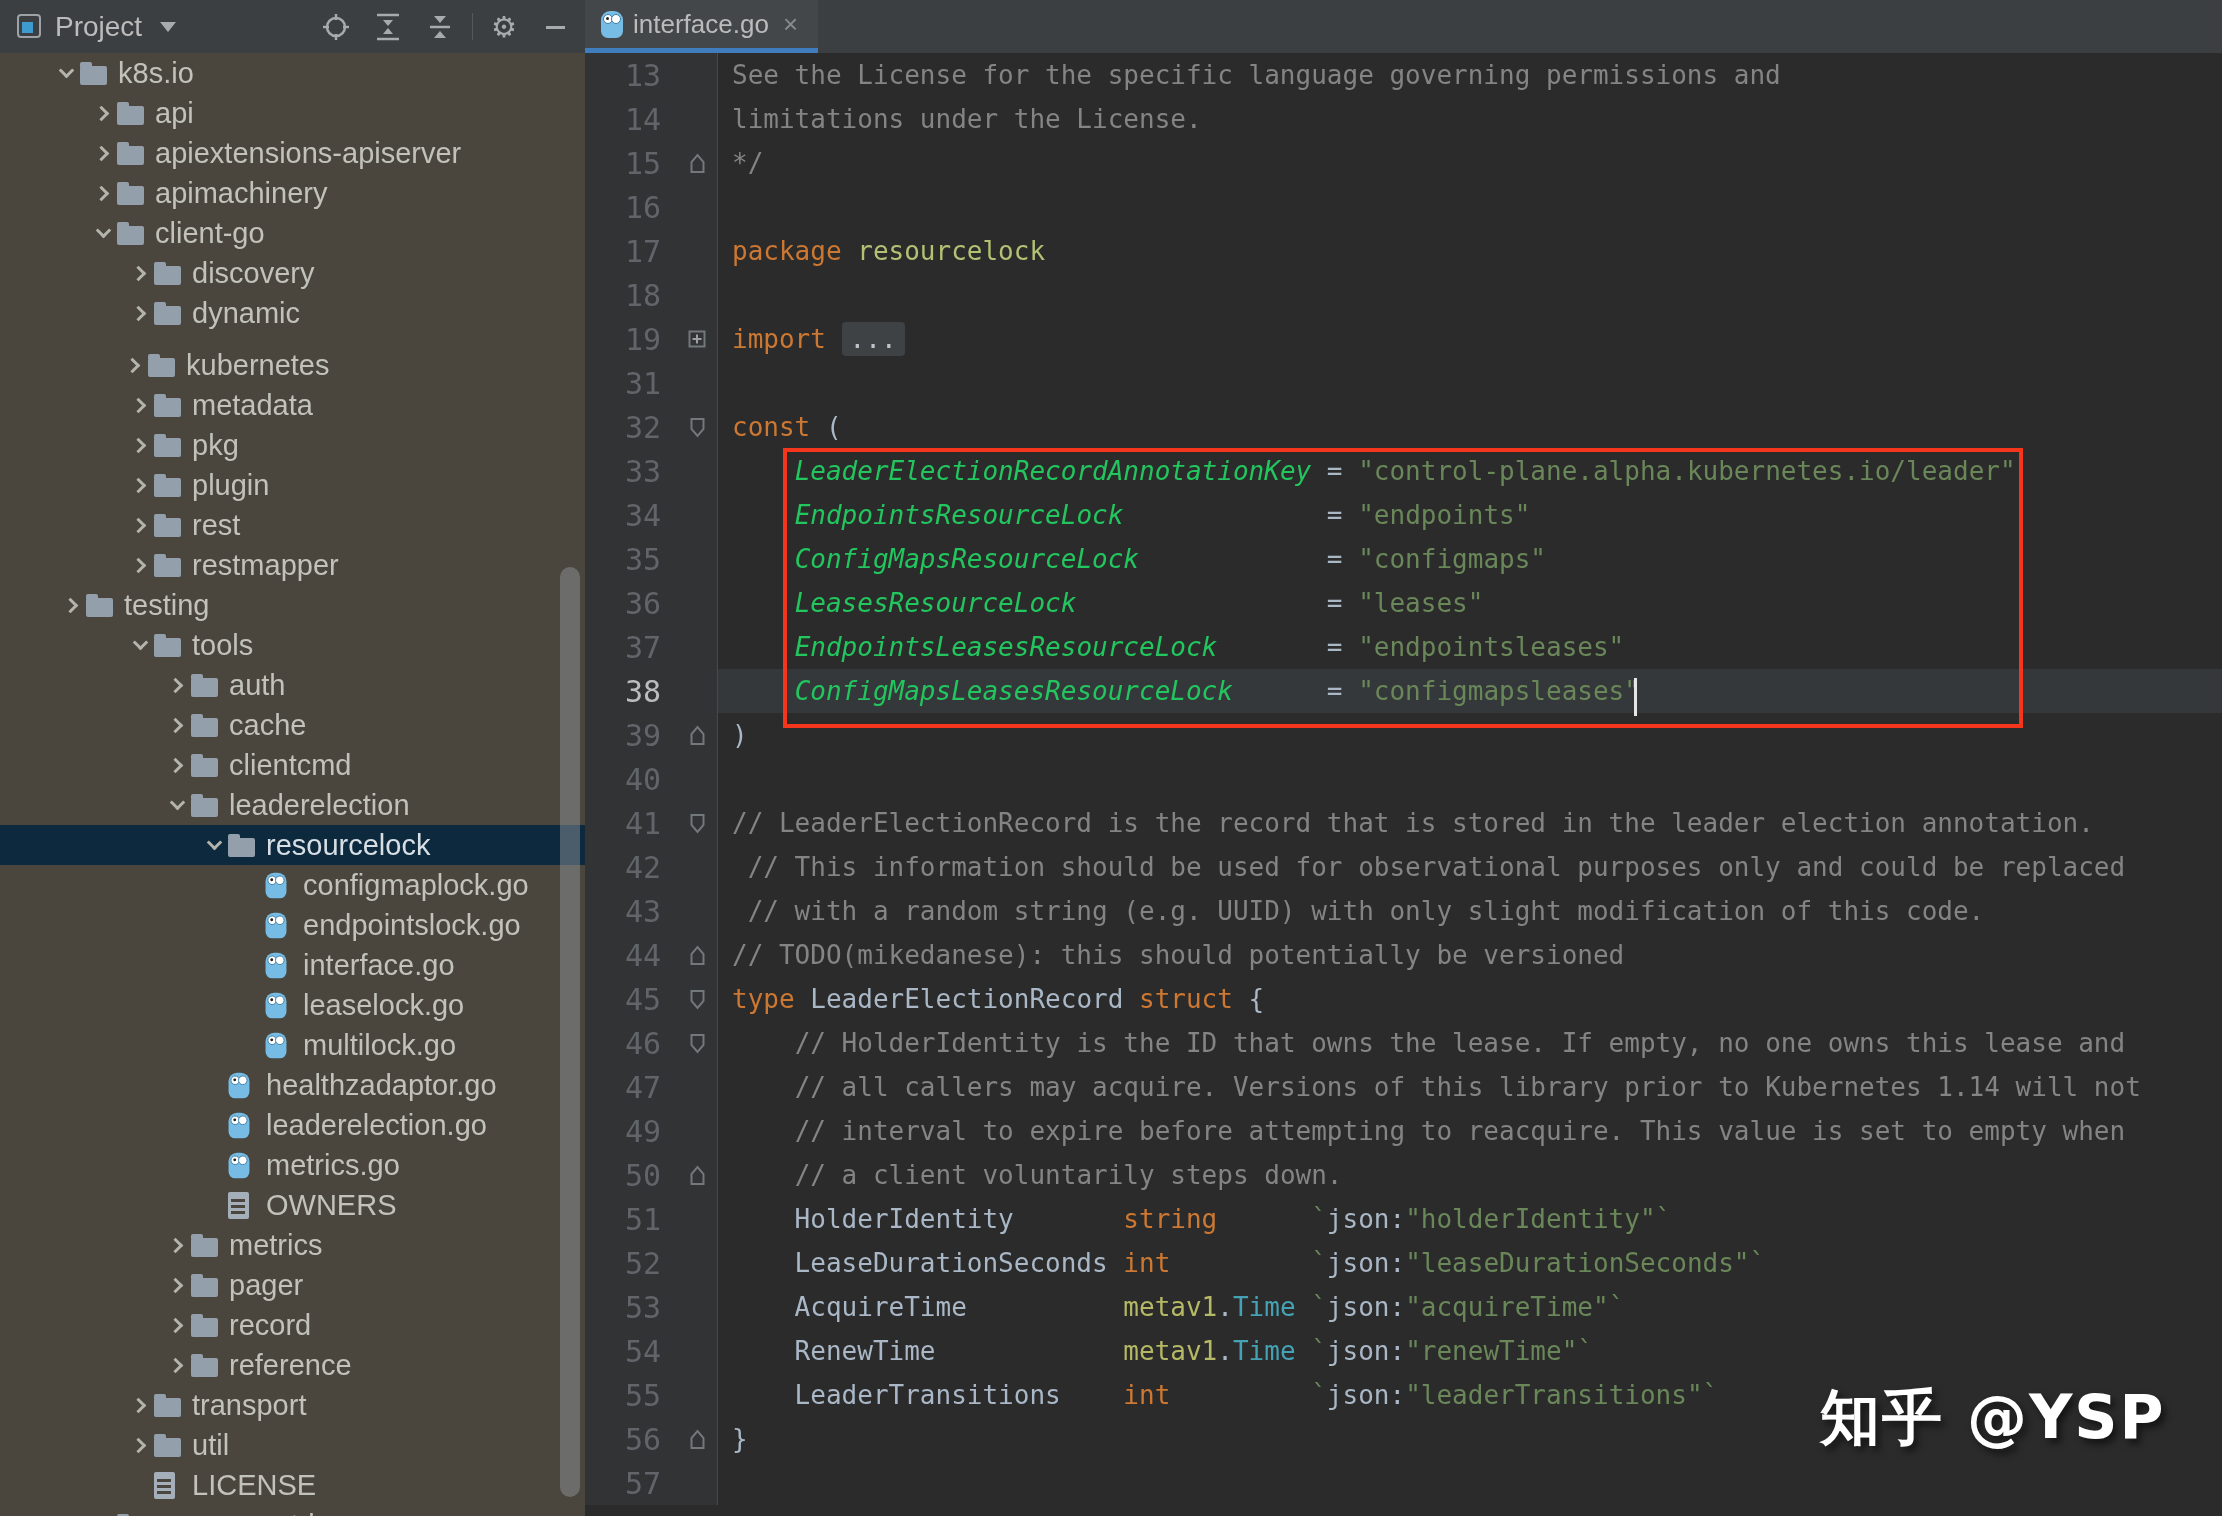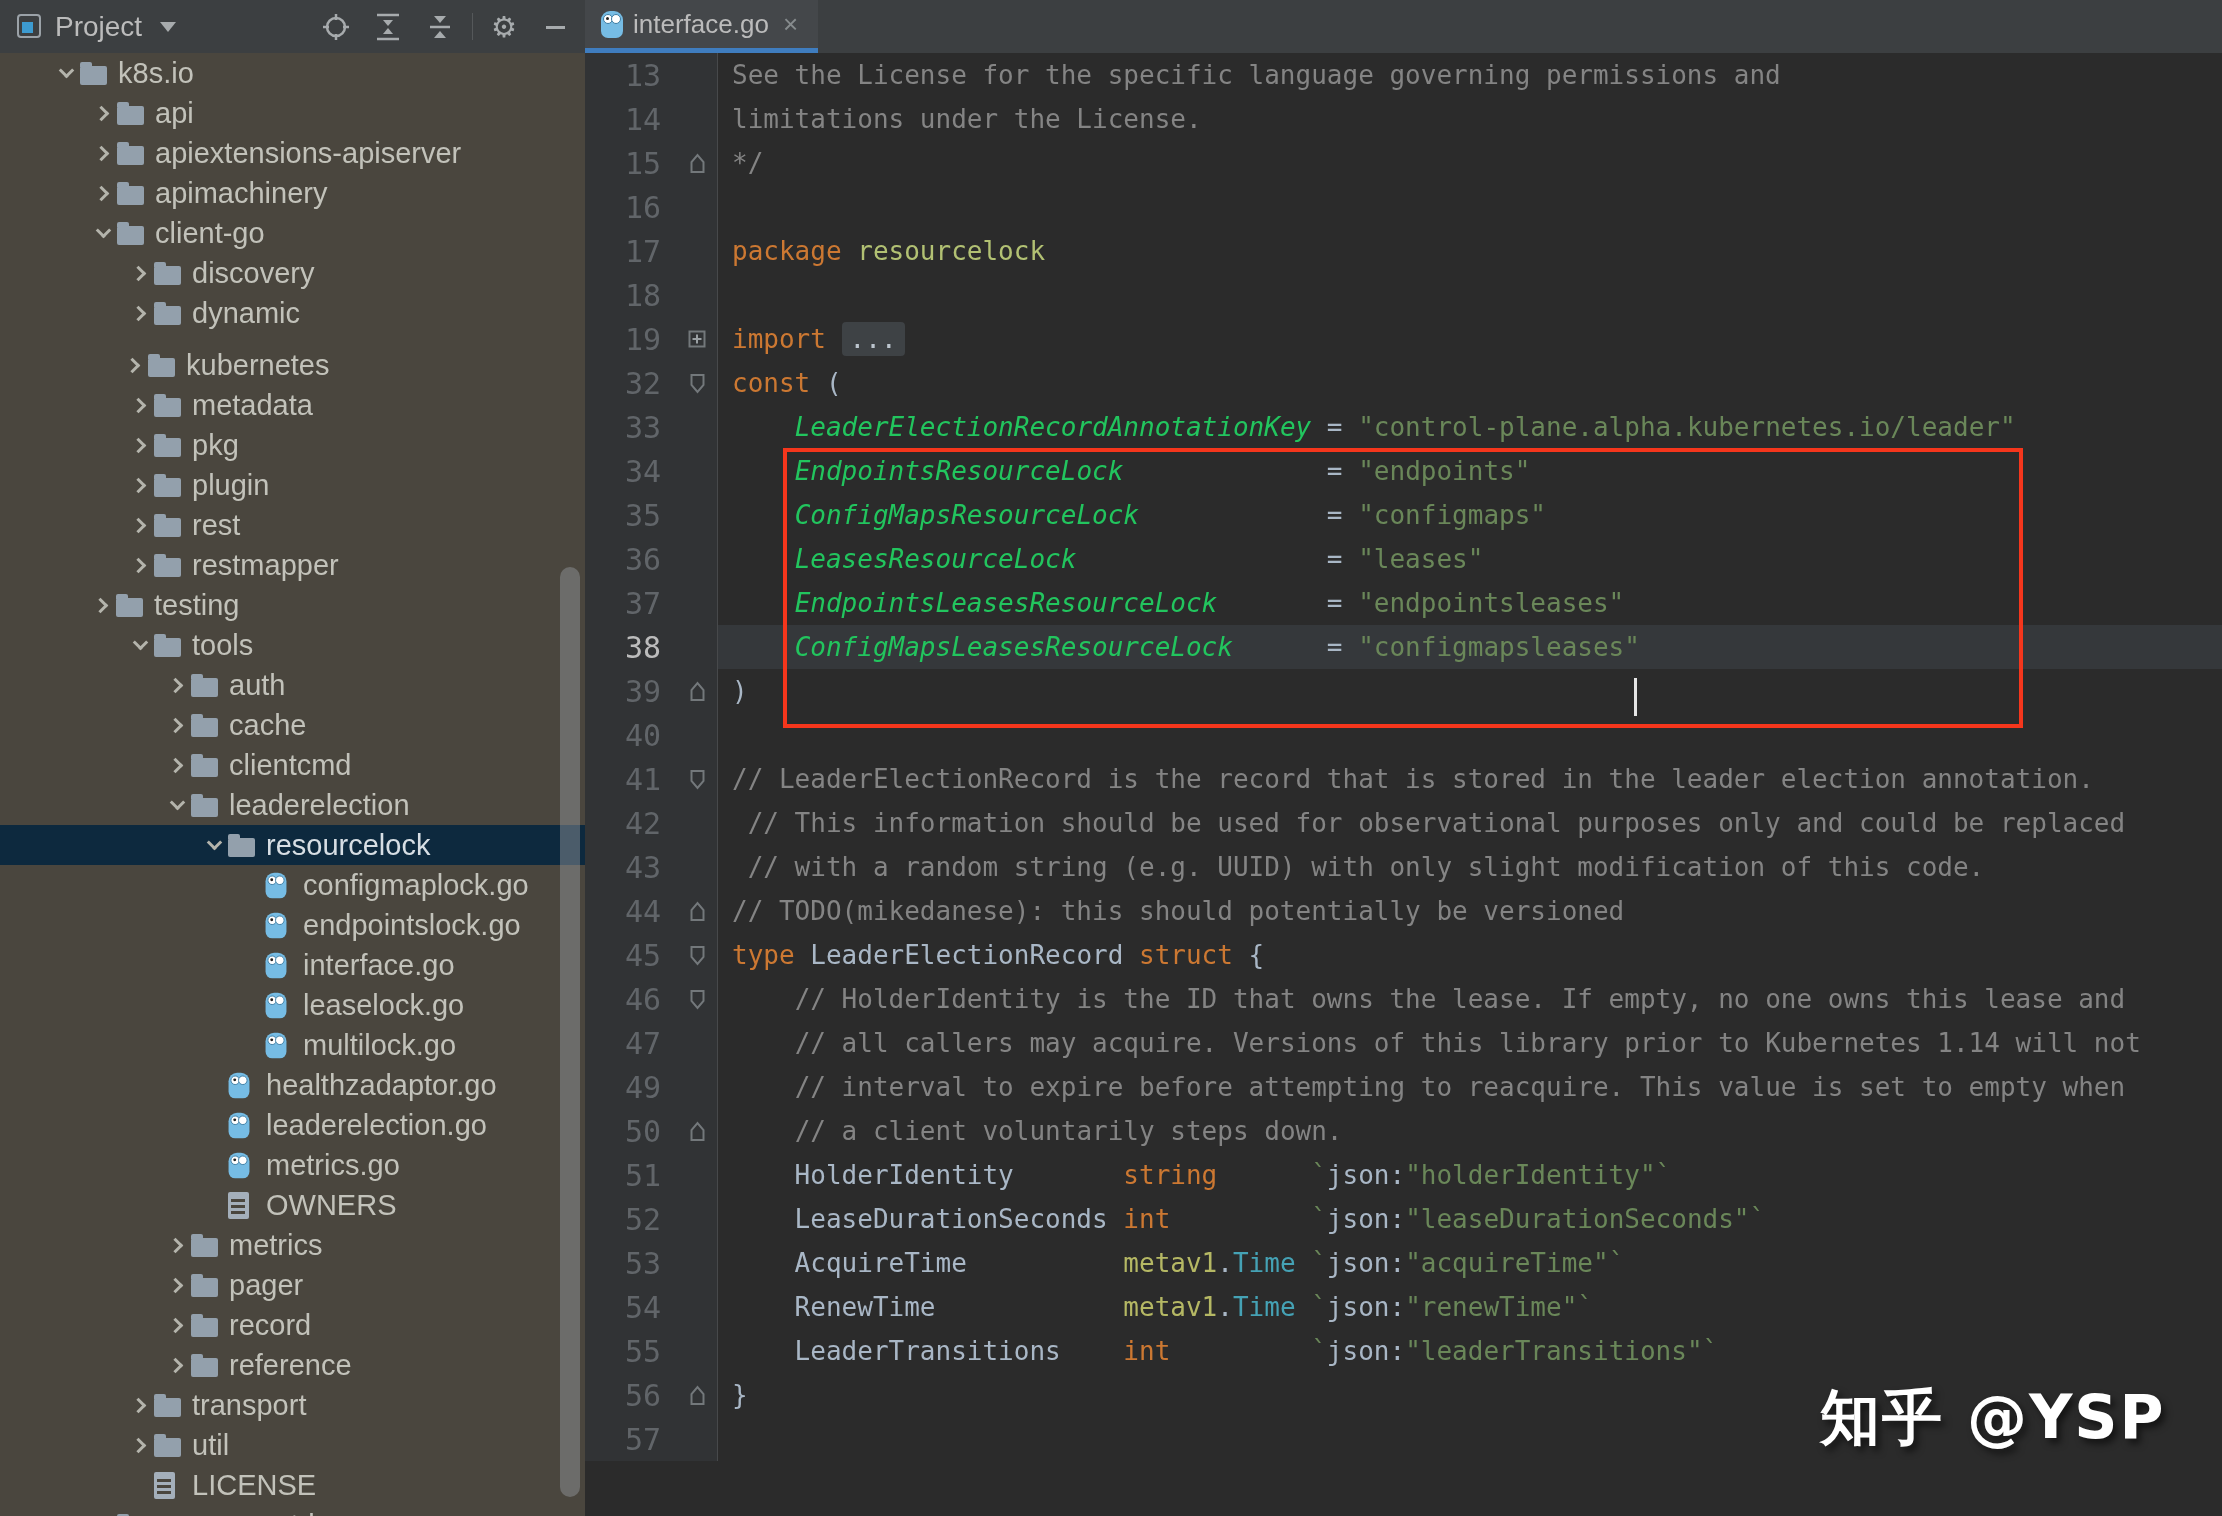--- a/index.html
+++ b/index.html
@@ -248,21 +248,21 @@
       </div>
       <div class="trow" style="padding-left: 126px;">
         <span class="chev-slot">
           <span class="chev collapsed"></span>
         </span>
         <span class="icon-slot">
           <span class="folder"></span>
         </span>
         <span>restmapper</span>
       </div>
-      <div class="trow" style="padding-left: 88px;">
+      <div class="trow" style="padding-left: 58px;">
         <span class="chev-slot">
           <span class="chev collapsed"></span>
         </span>
         <span class="icon-slot">
           <span class="folder"></span>
         </span>
         <span>testing</span>
       </div>
       <div class="trow" style="padding-left: 126px;">
         <span class="chev-slot">
@@ -462,20 +462,21 @@
                 <path d="M2.5 19 h12 V9 l-6 -7 l-6 7 z" fill="none" stroke="#73787b" stroke-width="2"></path>
               </svg></span></div><div class="code"><span class="c-cmt">*/</span></div></div>
         <div class="eline"><div class="gut"><span class="lnum">16</span><span class="foldcol"></span></div><div class="code"></div></div>
         <div class="eline"><div class="gut"><span class="lnum">17</span><span class="foldcol"></span></div><div class="code"><span class="c-kw">package</span><span class="c-txt"> </span><span class="c-pkg">resourcelock</span></div></div>
         <div class="eline"><div class="gut"><span class="lnum">18</span><span class="foldcol"></span></div><div class="code"></div></div>
         <div class="eline"><div class="gut"><span class="lnum">19</span><span class="foldcol"><svg width="18" height="18" viewBox="0 0 18 18">
                 <rect x="1.5" y="1.5" width="15" height="15" fill="none" stroke="#73787b" stroke-width="2"></rect>
                 <line x1="4.5" y1="9" x2="13.5" y2="9" stroke="#9aa0a3" stroke-width="2"></line>
                 <line x1="9" y1="4.5" x2="9" y2="13.5" stroke="#9aa0a3" stroke-width="2"></line>
               </svg></span></div><div class="code"><span class="c-kw">import</span><span class="c-txt"> </span><span class="c-fold">...</span></div></div>
+        <div class="eline"><div class="gut"><span class="lnum">31</span><span class="foldcol"></span></div><div class="code"></div></div>
         <div class="eline"><div class="gut"><span class="lnum">32</span><span class="foldcol"><svg width="17" height="21" viewBox="0 0 17 21">
                 <path d="M2.5 2 h12 v10 l-6 7 l-6 -7 z" fill="none" stroke="#73787b" stroke-width="2"></path>
               </svg></span></div><div class="code"><span class="c-kw">const</span><span class="c-txt"> (</span></div></div>
         <div class="eline"><div class="gut"><span class="lnum">33</span><span class="foldcol"></span></div><div class="code"><span class="c-txt">    </span><span class="c-cname">LeaderElectionRecordAnnotationKey</span><span class="c-txt"> = </span><span class="c-str">"control-plane.alpha.kubernetes.io/leader"</span></div></div>
         <div class="eline"><div class="gut"><span class="lnum">34</span><span class="foldcol"></span></div><div class="code"><span class="c-txt">    </span><span class="c-cname">EndpointsResourceLock</span><span class="c-txt">             = </span><span class="c-str">"endpoints"</span></div></div>
         <div class="eline"><div class="gut"><span class="lnum">35</span><span class="foldcol"></span></div><div class="code"><span class="c-txt">    </span><span class="c-cname">ConfigMapsResourceLock</span><span class="c-txt">            = </span><span class="c-str">"configmaps"</span></div></div>
         <div class="eline"><div class="gut"><span class="lnum">36</span><span class="foldcol"></span></div><div class="code"><span class="c-txt">    </span><span class="c-cname">LeasesResourceLock</span><span class="c-txt">                = </span><span class="c-str">"leases"</span></div></div>
         <div class="eline"><div class="gut"><span class="lnum">37</span><span class="foldcol"></span></div><div class="code"><span class="c-txt">    </span><span class="c-cname">EndpointsLeasesResourceLock</span><span class="c-txt">       = </span><span class="c-str">"endpointsleases"</span></div></div>
         <div class="eline current"><div class="gut"><span class="lnum">38</span><span class="foldcol"></span></div><div class="code"><span class="c-txt">    </span><span class="c-cname">ConfigMapsLeasesResourceLock</span><span class="c-txt">      = </span><span class="c-str">"configmapsleases"</span></div></div>
         <div class="eline"><div class="gut"><span class="lnum">39</span><span class="foldcol"><svg width="17" height="21" viewBox="0 0 17 21">

